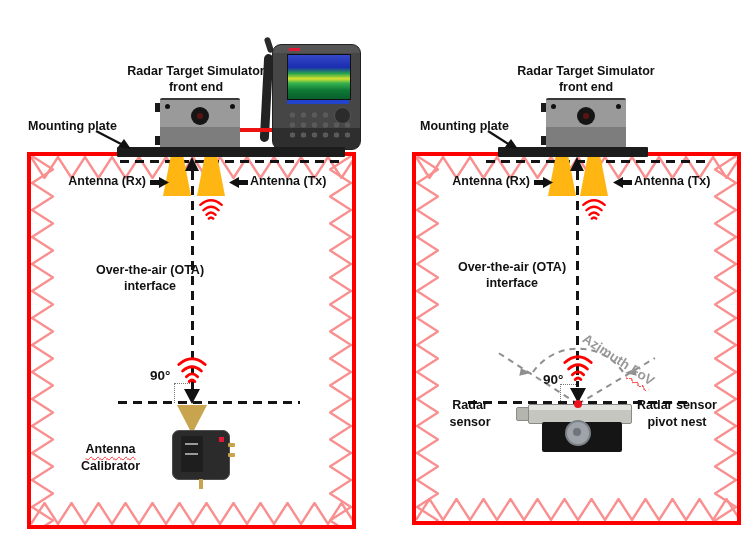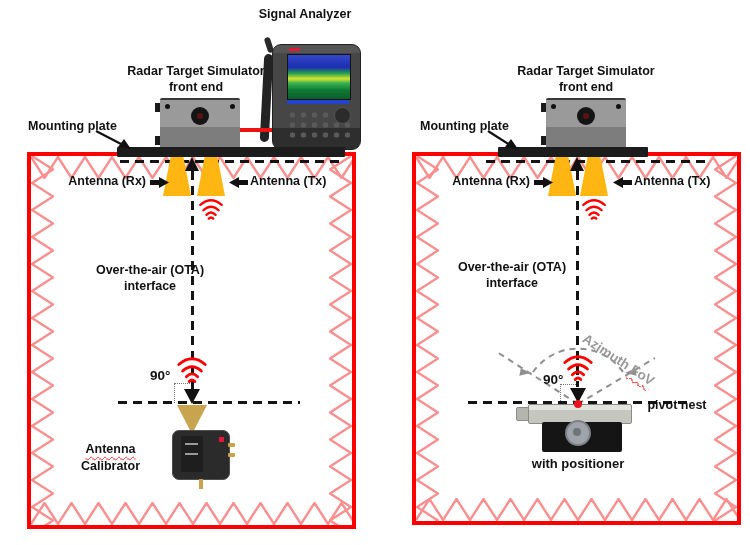--- a/index.html
+++ b/index.html
@@ -66,21 +66,20 @@
   .pivotdot{position:absolute;left:574px;top:400px;width:8px;height:8px;border-radius:50%;background:#E8111C;}
   .sq{text-decoration:underline wavy #ff2a2a;text-decoration-thickness:1px;text-underline-offset:2.5px;}
   .fovtext{position:absolute;left:588px;top:331px;font-weight:bold;font-size:13.5px;color:#999;transform:rotate(33deg);transform-origin:left top;white-space:nowrap;}
 </style>
 </head>
 <body>
 
 <div class="canvas">
 
   <div class="lbl ctr" style="left:185px;top:7px;width:240px;">
-    <div>Signal Analyzer</div>
   </div>
 
   <div class="chamber" style="left:27px;top:152px;width:329px;height:377px;">
     <svg class="zz zz-top" width="321" height="23">
         <path d="M0 1 L13.5 22 L27 1 L40.5 22 L54 1 L67.5 22 L81 1 L94.5 22 L108 1 L121.5 22 L135 1 L148.5 22 L162 1 L175.5 22 L189 1 L202.5 22 L216 1 L229.5 22 L243 1 L256.5 22 L270 1 L283.5 22 L297 1 L310.5 22 L324 1" fill="none" stroke="#F98F8F" stroke-width="2.4"></path>
       </svg>
     <svg class="zz zz-bottom" width="321" height="23">
         <path d="M0 1 L13.5 22 L27 1 L40.5 22 L54 1 L67.5 22 L81 1 L94.5 22 L108 1 L121.5 22 L135 1 L148.5 22 L162 1 L175.5 22 L189 1 L202.5 22 L216 1 L229.5 22 L243 1 L256.5 22 L270 1 L283.5 22 L297 1 L310.5 22 L324 1" fill="none" stroke="#F98F8F" stroke-width="2.4"></path>
       </svg>
     <svg class="zz zz-left" width="23" height="369">
@@ -272,20 +271,24 @@
   </svg>
   <div class="tri-down" style="left:570px;top:388px;"></div>
   <div class="hdash" style="left:468px;top:401px;width:224px;"></div>
 
   <div class="sensortab"></div>
   <div class="sensorbar"></div>
   <div class="fixbase"></div>
   <div class="wheel"></div>
   <div class="pivotdot"></div>
 
+  <div class="lbl ctr" style="left:428px;top:397px;width:84px;line-height:17px;">
+    <div>Radar</div>
+    <div>sensor</div>
+  </div>
   <div class="lbl ctr" style="left:618px;top:397px;width:118px;line-height:17px;">
+    <div>Radar sensor</div>
     <div>pivot nest</div>
   </div>
   <div class="lbl ctr" style="left:488px;top:455px;width:180px;font-size:13px;line-height:17px;">
-    <div>with positioner</div>
   </div>
 
 </div>
 
 </body></html>

